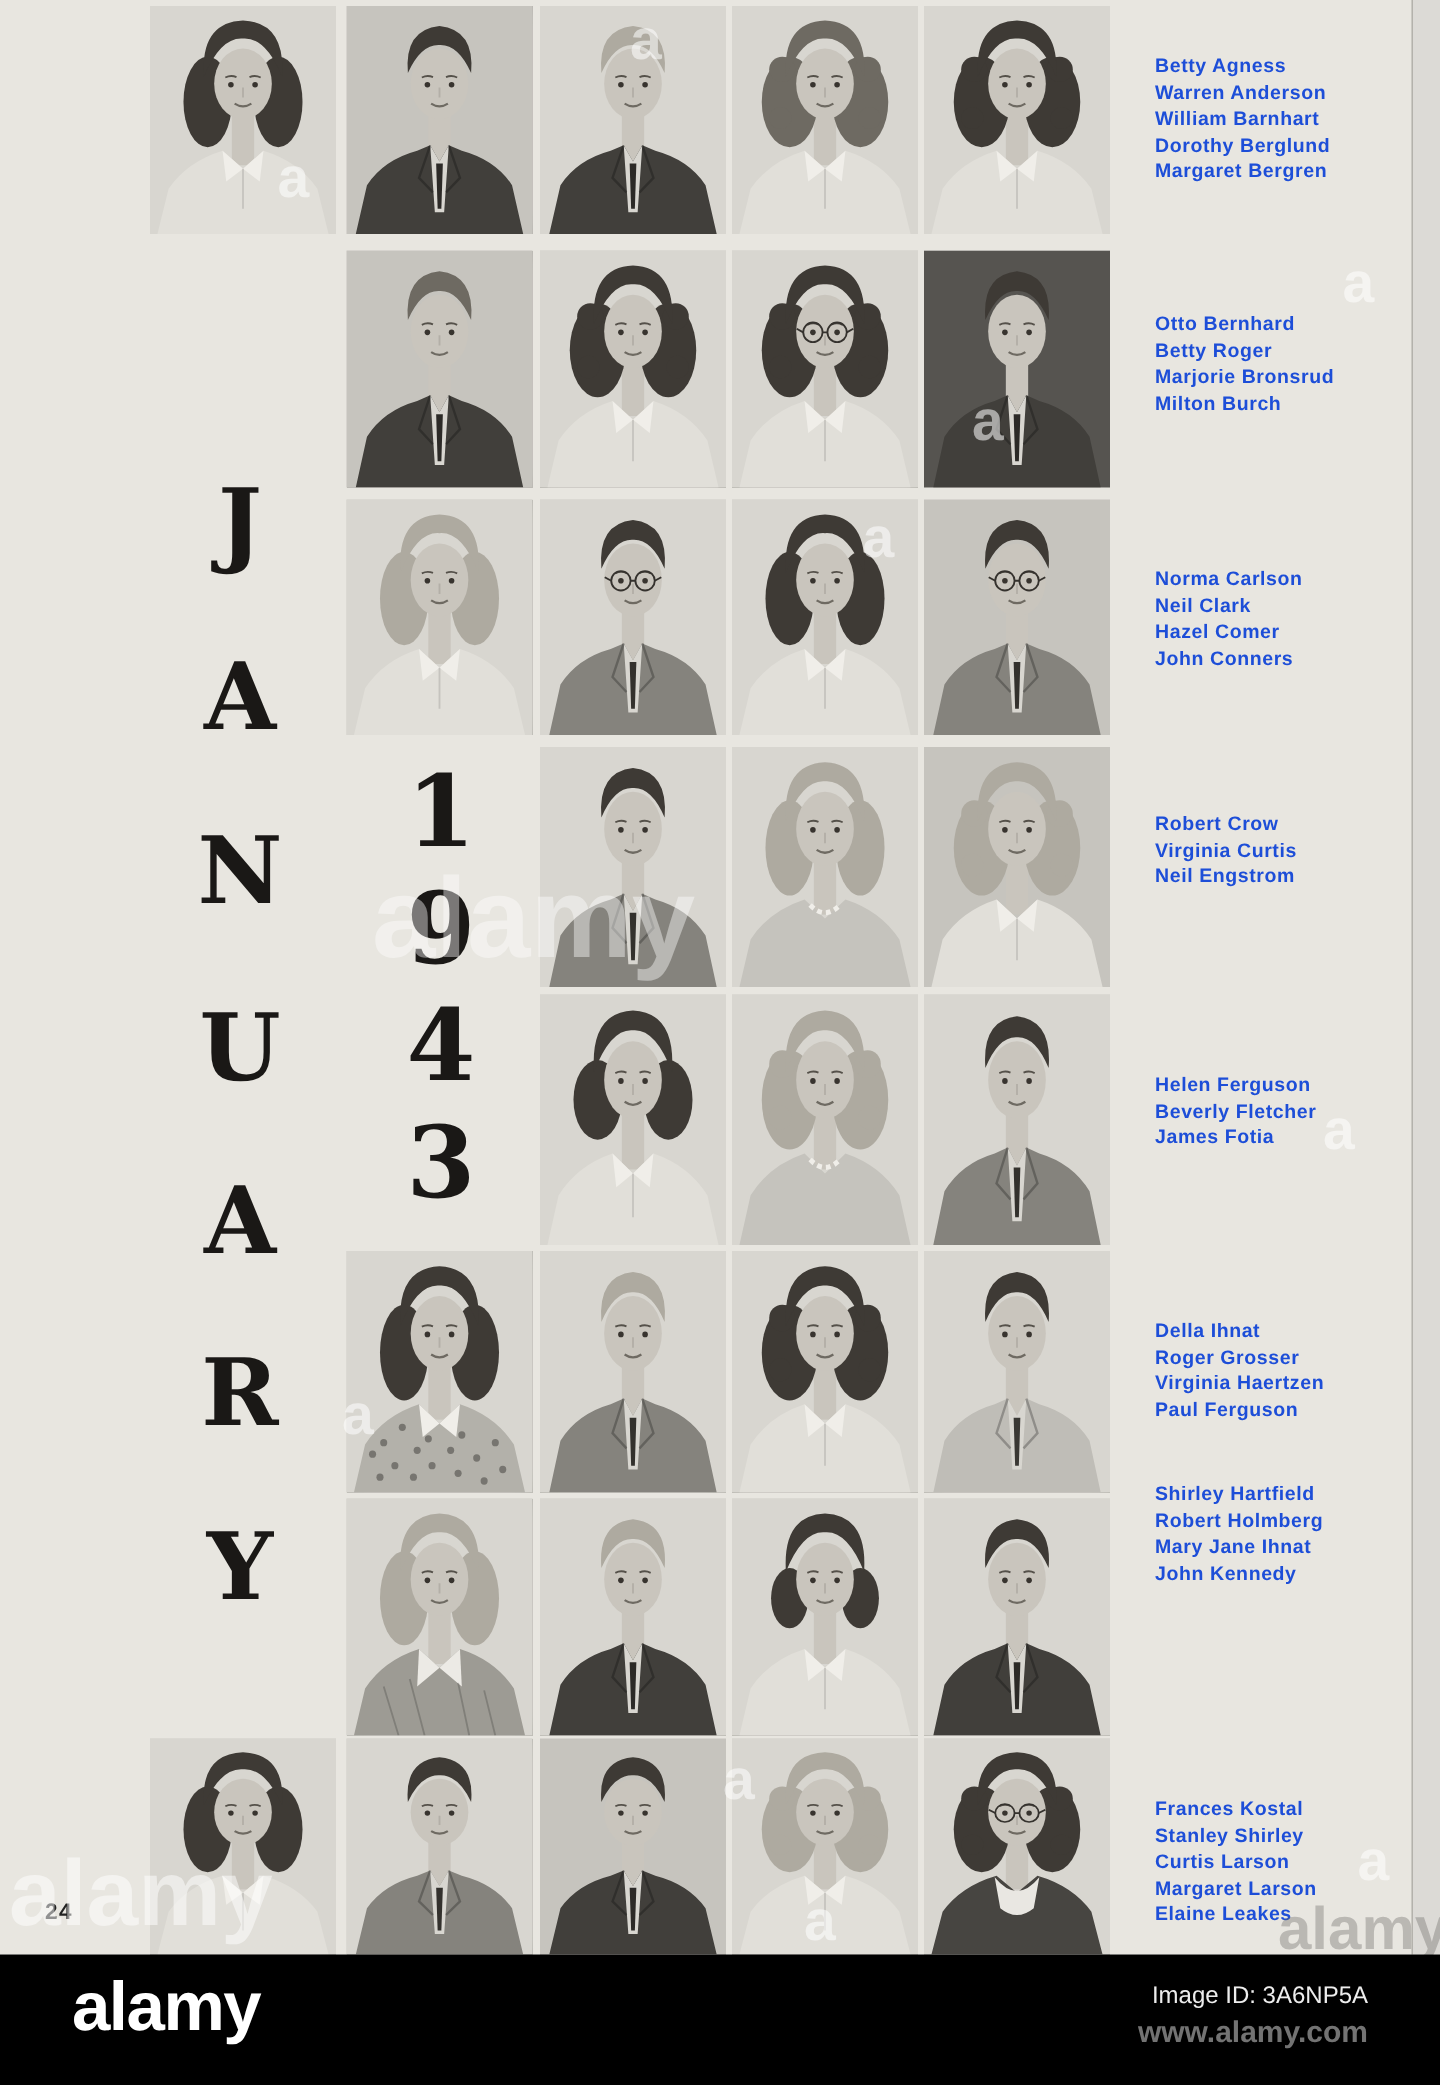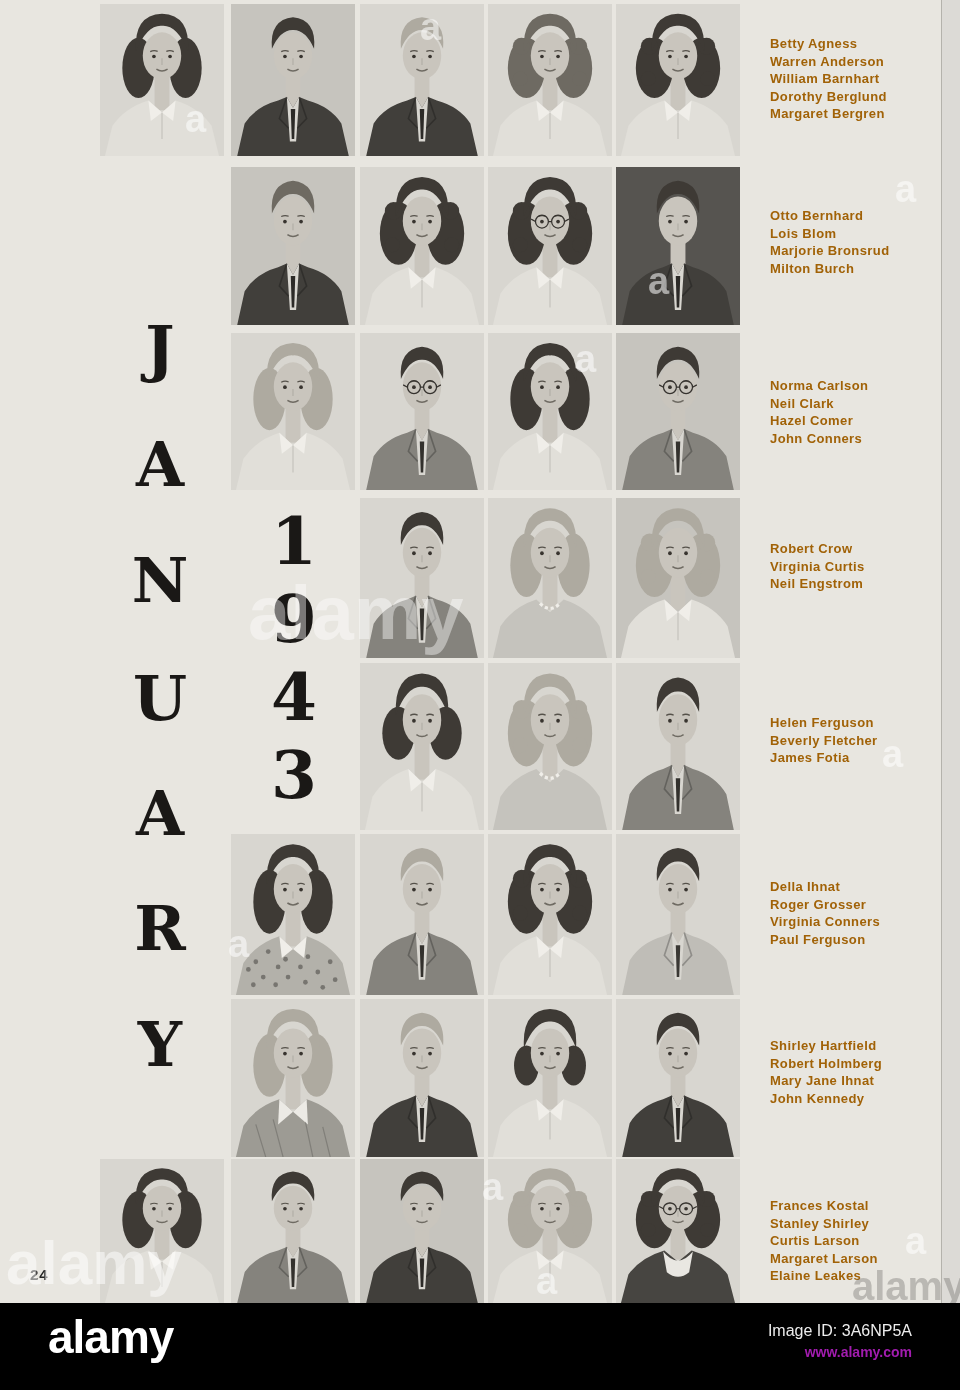--- a/index.html
+++ b/index.html
@@ -11,29 +11,29 @@
   .edge-strip{position:absolute;right:0;top:0;width:18px;height:1303px;background:#dcdad6;border-left:1px solid #b4b2ac;}
   .photo{position:absolute;box-shadow:inset 0 0 16px rgba(55,53,50,.30);background:#cfcdc7;}
   .photo svg{display:block;width:100%;height:100%;}
   .mletter,.ydigit{
     position:absolute;transform:translateX(-50%);
     font-family:"DejaVu Serif",serif;font-weight:bold;line-height:1;color:#1a1816;
   }
   .mletter{left:160px;font-size:62px;}
   .ydigit{left:294px;font-size:66px;}
   .name-group{position:absolute;left:770px;width:186px;}
-  .name{font-size:13px;line-height:17.5px;letter-spacing:.4px;color:#a16207;font-weight:bold;}
+  .name{font-size:13px;line-height:17.5px;letter-spacing:.4px;color:#1d4ed8;font-weight:bold;}
   .page-num{position:absolute;left:30px;top:1266px;font-size:15px;font-weight:bold;letter-spacing:1px;color:#222;}
   .wm{position:absolute;font-weight:bold;pointer-events:none;z-index:5;line-height:1;
       font-family:"Liberation Sans",sans-serif;}
   .bar{position:absolute;left:0;bottom:0;width:960px;height:87px;background:#000;z-index:10;}
   .logo{position:absolute;left:48px;top:1314px;font-size:46px;font-weight:bold;color:#fff;
         letter-spacing:-1px;z-index:11;line-height:1;}
   .imgid{position:absolute;right:48px;top:1322px;font-size:16px;color:#ededed;z-index:11;text-align:right;}
-  .url{position:absolute;right:48px;top:1344px;font-size:14px;font-weight:bold;color:#a21caf;z-index:11;text-align:center;}
+  .url{position:absolute;right:48px;top:1344px;font-size:20px;font-weight:bold;color:#737373;z-index:11;text-align:center;}
 </style>
 </head>
 <body>
 
 <div class="page-bg"></div>
 <div class="edge-strip"></div>
 
 <div id="photo-grid">
     <div class="photo" style="left: 100px; top: 4px; width: 124px; height: 152px;">
       <svg viewBox="0 0 100 126" preserveAspectRatio="none">
@@ -701,21 +701,21 @@
 <div id="names">
     <div class="name-group" style="top: 35px;">
       <div class="name">Betty Agness</div>
       <div class="name">Warren Anderson</div>
       <div class="name">William Barnhart</div>
       <div class="name">Dorothy Berglund</div>
       <div class="name">Margaret Bergren</div>
     </div>
     <div class="name-group" style="top: 207px;">
       <div class="name">Otto Bernhard</div>
-      <div class="name">Lois Blom</div>
+      <div class="name">Betty Roger</div>
       <div class="name">Marjorie Bronsrud</div>
       <div class="name">Milton Burch</div>
     </div>
     <div class="name-group" style="top: 377px;">
       <div class="name">Norma Carlson</div>
       <div class="name">Neil Clark</div>
       <div class="name">Hazel Comer</div>
       <div class="name">John Conners</div>
     </div>
     <div class="name-group" style="top: 540px;">
@@ -724,24 +724,24 @@
       <div class="name">Neil Engstrom</div>
     </div>
     <div class="name-group" style="top: 714px;">
       <div class="name">Helen Ferguson</div>
       <div class="name">Beverly Fletcher</div>
       <div class="name">James Fotia</div>
     </div>
     <div class="name-group" style="top: 878px;">
       <div class="name">Della Ihnat</div>
       <div class="name">Roger Grosser</div>
-      <div class="name">Virginia Conners</div>
+      <div class="name">Virginia Haertzen</div>
       <div class="name">Paul Ferguson</div>
     </div>
-    <div class="name-group" style="top: 1037px;">
+    <div class="name-group" style="top: 987px;">
       <div class="name">Shirley Hartfield</div>
       <div class="name">Robert Holmberg</div>
       <div class="name">Mary Jane Ihnat</div>
       <div class="name">John Kennedy</div>
     </div>
     <div class="name-group" style="top: 1197px;">
       <div class="name">Frances Kostal</div>
       <div class="name">Stanley Shirley</div>
       <div class="name">Curtis Larson</div>
       <div class="name">Margaret Larson</div>

